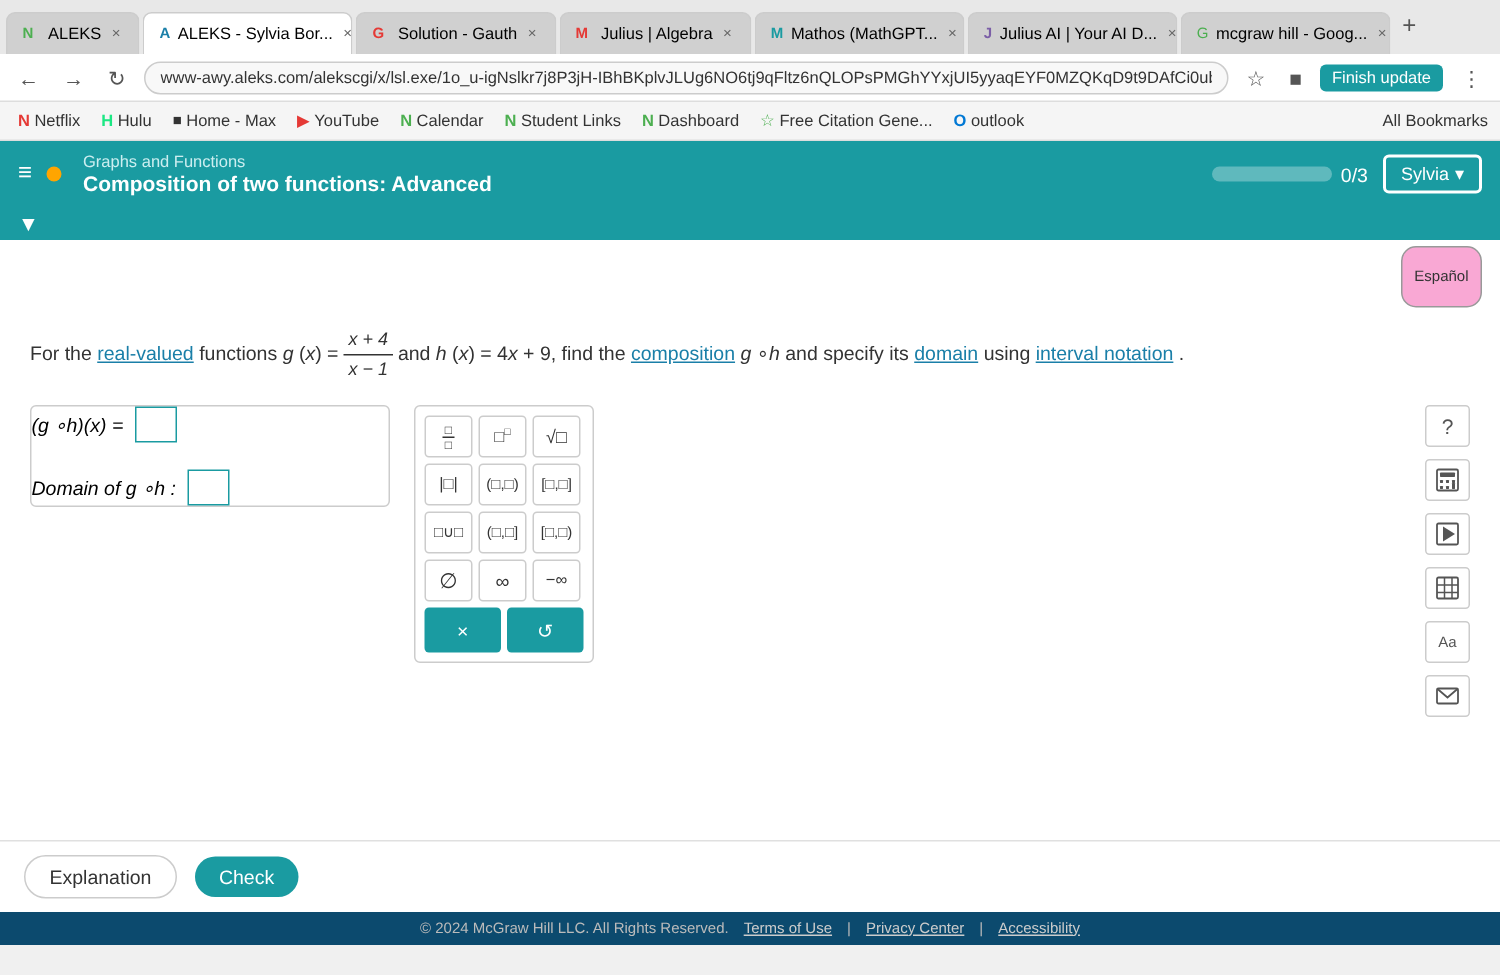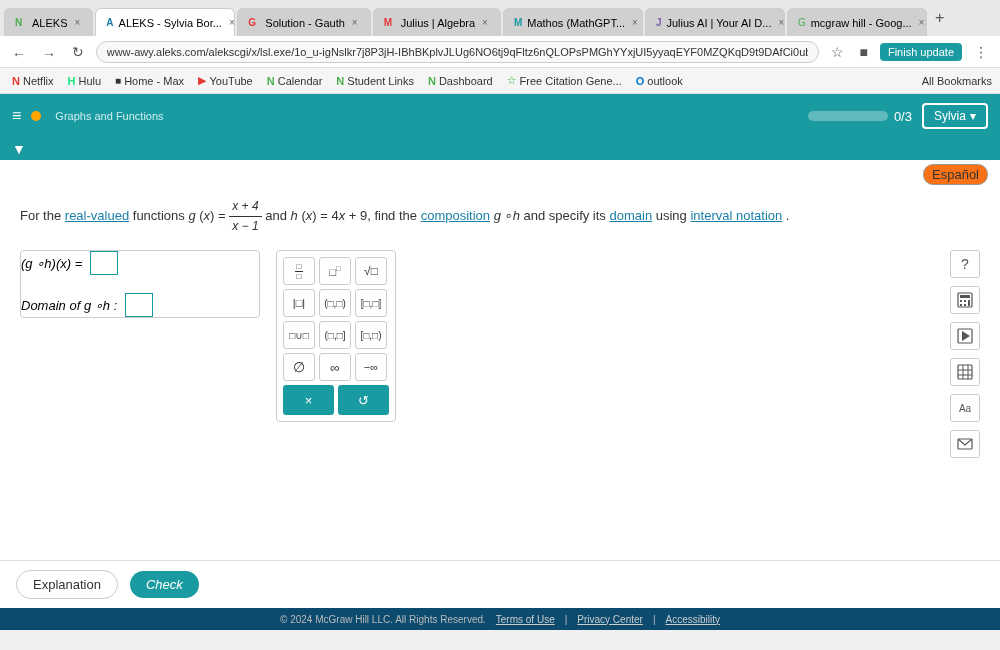--- a/index.html
+++ b/index.html
@@ -28,21 +28,21 @@
     .header-subtitle { color: #cceef0; font-size: 11px; }
     .header-title { color: white; font-size: 14px; font-weight: bold; }
     .progress-bar-area { display: flex; align-items: center; gap: 6px; }
     .progress-bar-bg { width: 80px; height: 10px; background: rgba(255,255,255,0.3); border-radius: 5px; overflow: hidden; }
     .progress-bar-fill { height: 100%; background: white; border-radius: 5px; }
     .progress-text { color: white; font-size: 13px; }
     .sylvia-btn { background: #1a9ba1; border: 2px solid white; color: white; border-radius: 4px; padding: 4px 10px; font-size: 12px; cursor: pointer; display: flex; align-items: flex-end; gap: 4px; }
 
     
     .espanol-bar { display: flex; justify-content: flex-end; padding: 4px 12px; }
-    .espanol-btn { border: 1px solid #999; border-radius: 10px; padding: 2px 8px; font-size: 13px; cursor: pointer; color: #333; background: #f97316; }
+    .espanol-btn { border: 1px solid #999; border-radius: 10px; padding: 14px 8px; font-size: 10px; cursor: pointer; color: #333; background: #f9a8d4; }
 
     
     .main-content { flex: 1; padding: 8px 20px; background: white; overflow: auto; }
     .problem-text { font-size: 13px; color: #333; margin-bottom: 14px; line-height: 1.6; }
     .link-text { color: #1a7fa8; text-decoration: underline; cursor: pointer; }
 
     .problem-area { display: flex; gap: 16px; align-items: flex-start; }
 
     
     .answer-box { border: 1px solid #ccc; border-radius: 4px; min-width: 240px; background: white; }
@@ -59,21 +59,21 @@
     .kb-clear-btn { flex: 1; height: 30px; background: #1a9ba1; border: none; border-radius: 3px; color: white; cursor: pointer; font-size: 13px; }
     .kb-undo-btn { flex: 1; height: 30px; background: #1a9ba1; border: none; border-radius: 3px; color: white; cursor: pointer; font-size: 13px; }
 
     
     .right-icons { display: flex; flex-direction: column; gap: 8px; margin-left: auto; }
     .right-icon-btn { width: 30px; height: 28px; border: 1px solid #ccc; border-radius: 3px; background: white; cursor: pointer; display: flex; align-items: center; justify-content: center; font-size: 14px; color: #555; }
 
     
     .bottom-bar { background: white; border-top: 1px solid #e0e0e0; height: 48px; display: flex; align-items: center; padding: 0 16px; gap: 12px; }
     .explanation-btn { border: 1px solid #ccc; border-radius: 16px; padding: 6px 16px; font-size: 13px; background: white; cursor: pointer; color: #333; }
-    .check-btn { border: none; border-radius: 16px; padding: 6px 16px; font-size: 13px; background: #1a9ba1; color: white; cursor: pointer; font-style: italic; }
+    .check-btn { border: none; border-radius: 16px; padding: 6px 16px; font-size: 13px; background: #1a9ba1; color: white; cursor: pointer; }
 
     
     .footer { background: #0c4a6e; height: 22px; display: flex; align-items: center; justify-content: center; gap: 10px; font-size: 10px; color: #ccc; }
     .footer a { color: #ccc; text-decoration: underline; cursor: pointer; }
     .footer span { color: #bbb; }
   </style>
 </head>
 <body>
 
 <div class="tab-bar">
@@ -166,20 +166,21 @@
   <span class="all-bookmarks">All Bookmarks</span>
 </div>
 
 <div class="app-container">
 
   <div class="aleks-header">
     <span class="hamburger-icon">≡</span>
     <div style="width:10px; height:10px; border-radius:50%; background:#FFA500; margin-right:4px;"></div>
     <div class="header-title-area">
       <div class="header-subtitle">Graphs and Functions</div>
+      <div class="header-title">Composition of two functions: Advanced</div>
     </div>
     <div class="progress-bar-area">
       <div class="progress-bar-bg">
         <div class="progress-bar-fill" style="width:0%;"></div>
       </div>
       <span class="progress-text">0/3</span>
     </div>
     <button class="sylvia-btn">
       <span>Sylvia</span>
       <span>▾</span>

